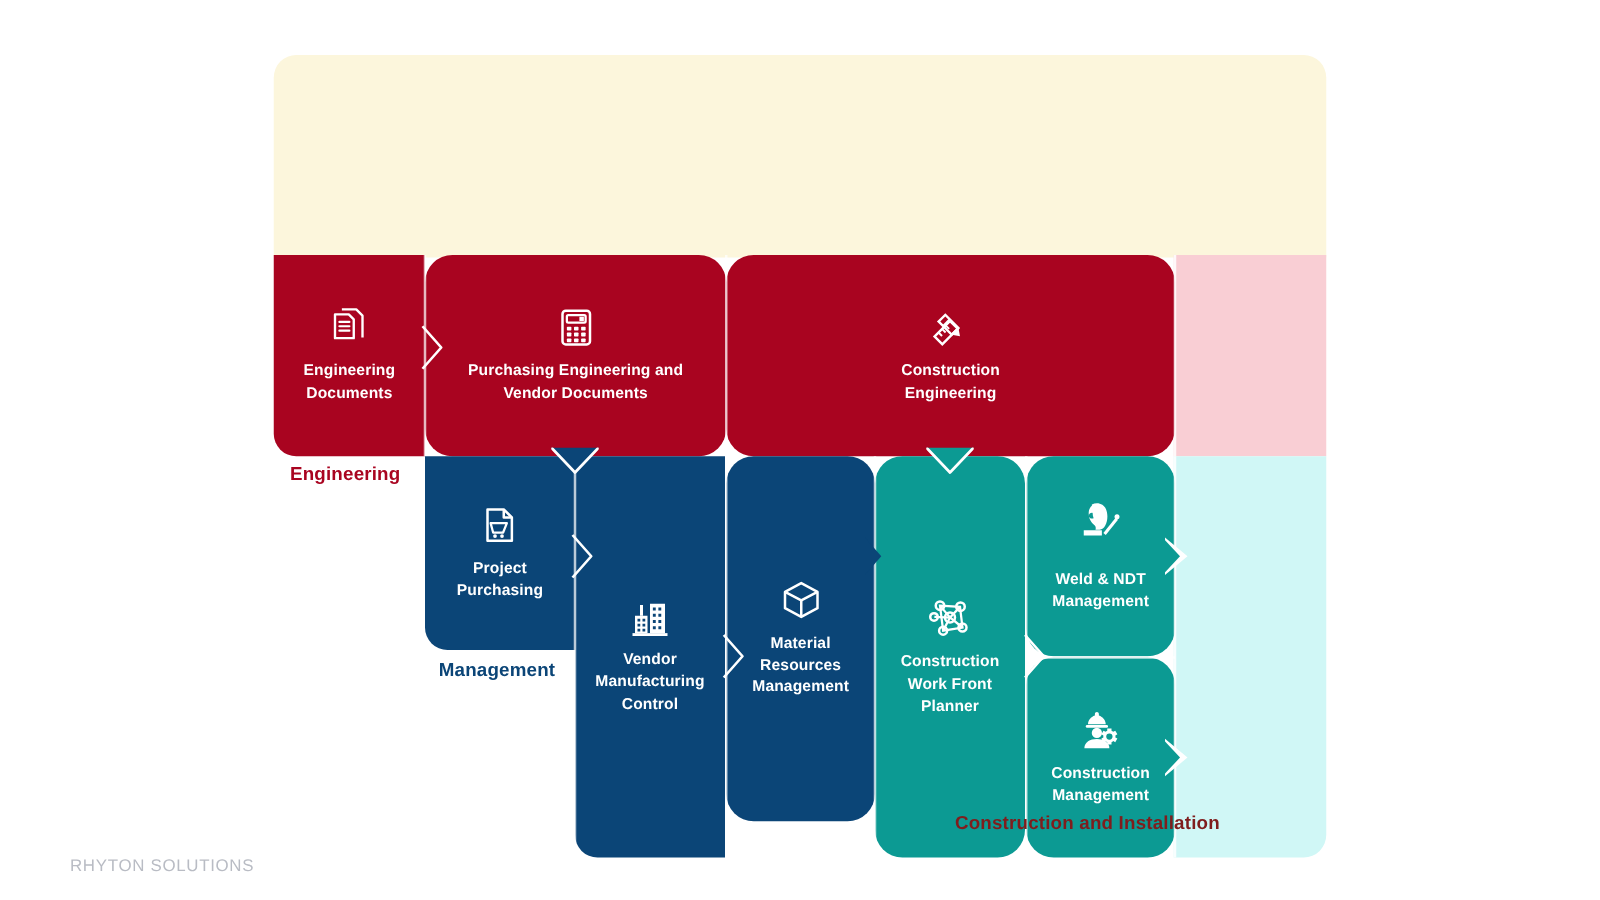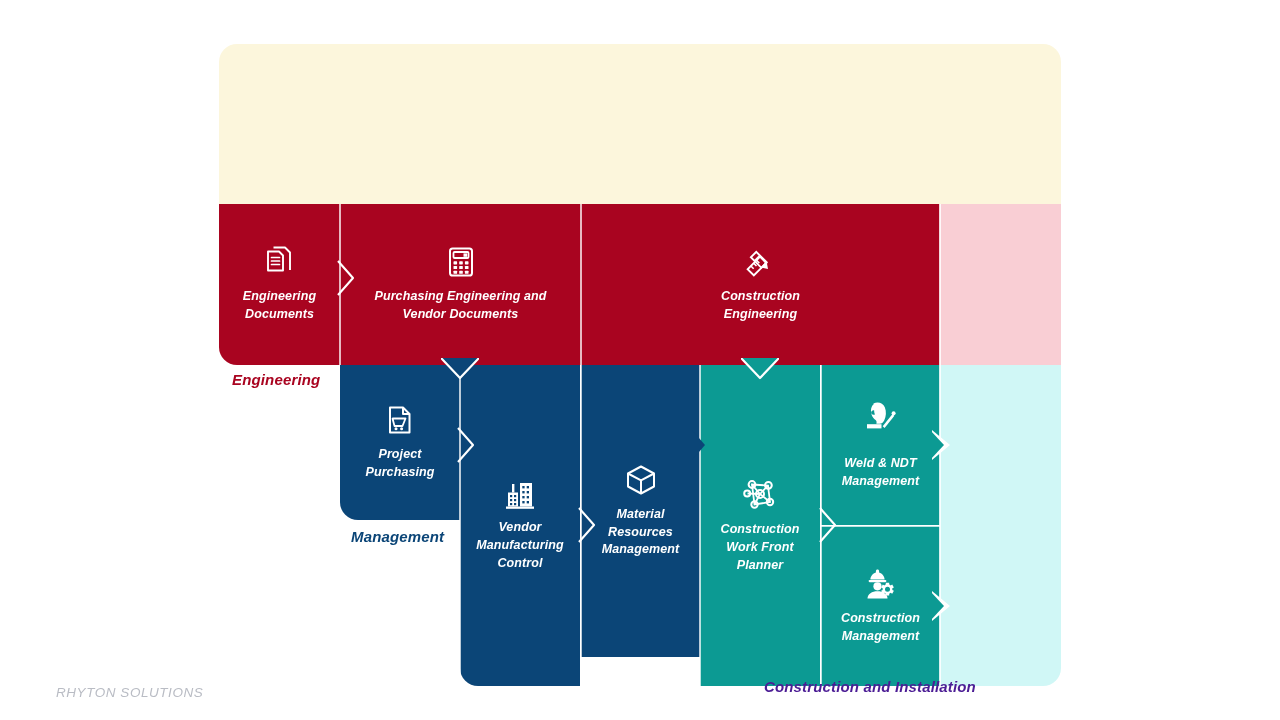--- a/index.html
+++ b/index.html
@@ -10,21 +10,20 @@
     background: #ffffff;
     font-family: "Liberation Sans", sans-serif;
     overflow: hidden;
   }
 
   #stage {
     position: relative;
     width: 1280px;
     height: 720px;
     background: #ffffff;
-    font-style: italic;
   }
 
   
   .panel-cream {
     position: absolute;
     left: 219px;
     top: 44px;
     width: 842px;
     height: 162px;
     background: #fcf6dc;
@@ -52,20 +51,21 @@
   .cell {
     position: absolute;
     box-sizing: border-box;
     display: flex;
     flex-direction: column;
     align-items: center;
     justify-content: center;
     color: #ffffff;
     text-align: center;
     padding: 0 8px;
+    border-radius: 22px;
   }
   .cell .label {
     font-size: 12.5px;
     font-weight: bold;
     line-height: 1.42;
     letter-spacing: .1px;
     white-space: pre-line;
   }
   .cell .ico {
     display: block;
@@ -98,21 +98,21 @@
   
   .phase {
     position: absolute;
     font-size: 15px;
     font-weight: bold;
     letter-spacing: .15px;
     white-space: nowrap;
   }
   .phase-eng  { color: #a90420; left: 232px; top: 371px; }
   .phase-proc { color: #0b4577; left: 351px; top: 528px; }
-  .phase-cons { color: #4c1d95; left: 764px; top: 678px; }
+  .phase-cons { color: #7f1d1d; left: 764px; top: 650px; }
 
   
   .watermark {
     position: absolute;
     left: 56px;
     top: 685px;
     font-size: 13.5px;
     letter-spacing: .55px;
     color: #b9bcc4;
   }

